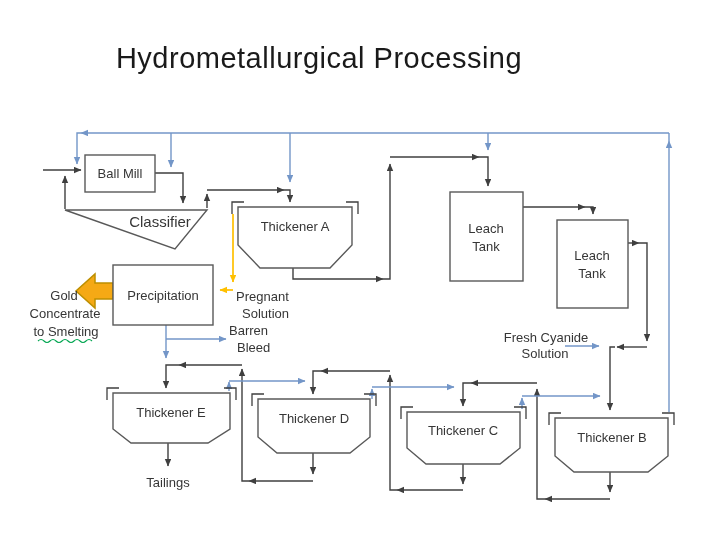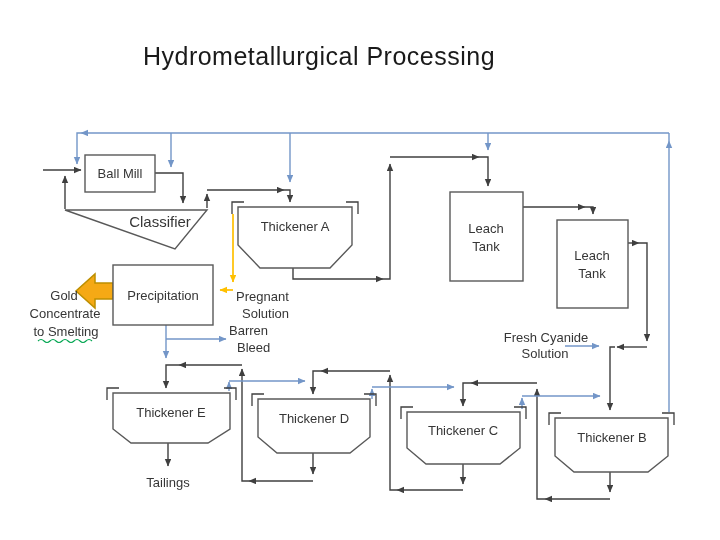--- a/index.html
+++ b/index.html
@@ -4,21 +4,21 @@
 <style>
   :root{
     --c-line:#3f3f3f; --c-border:#595959; --c-blue:#7396c8; --c-gold:#ffc000;
     --c-gold_fill:#f5a915; --c-gold_stroke:#bd8f00; --c-text:#363636; --c-title:#1a1a1a;
     --c-squiggle:#00a550;
   }
   html,body{margin:0;padding:0;background:#fff;}
   #page{position:relative;width:720px;height:540px;background:#fff;overflow:hidden;
         font-family:"Liberation Sans",sans-serif;}
   #slide-title{position:absolute;top:42px;left:0;width:638px;text-align:center;
-        font-size:25px;font-weight:500;color:var(--c-title);letter-spacing:0.5px;}
+        font-size:29px;font-weight:500;color:var(--c-title);letter-spacing:0.5px;}
   svg{position:absolute;top:0;left:0;}
   .lk{stroke:var(--c-line);fill:none;stroke-width:1.4px;}
   .lb{stroke:var(--c-blue);fill:none;stroke-width:1.4px;}
   .lg{stroke:var(--c-gold);fill:none;stroke-width:1.7px;}
   .box{fill:#ffffff;stroke:var(--c-border);stroke-width:1.4px;}
   .hook{stroke:var(--c-line);fill:none;stroke-width:1.3px;}
   .mkk{fill:var(--c-line);} .mkb{fill:var(--c-blue);} .mkg{fill:var(--c-gold);}
   .goldarrow{fill:var(--c-gold_fill);stroke:var(--c-gold_stroke);stroke-width:1.5px;}
   text{font-family:"Liberation Sans",sans-serif;fill:var(--c-text);}
   .lbl{font-size:13px;text-anchor:middle;}

